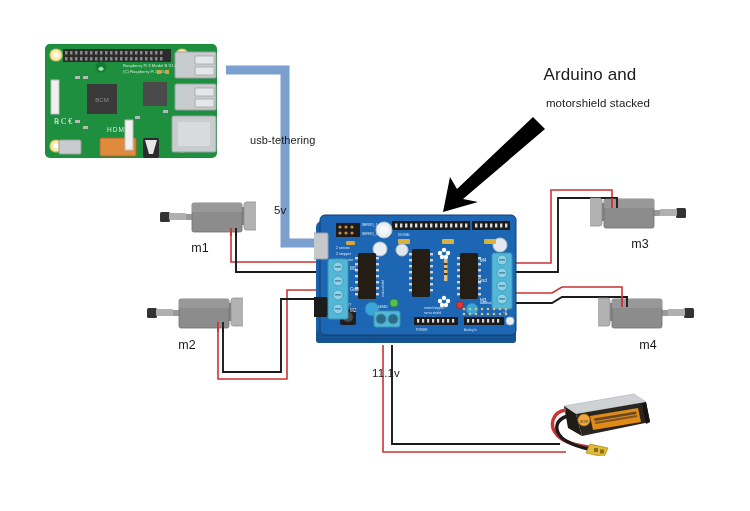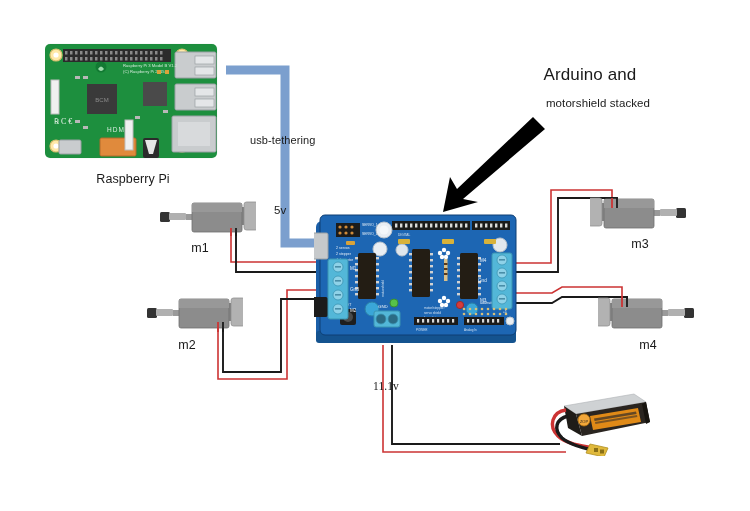--- a/index.html
+++ b/index.html
@@ -143,21 +143,20 @@
         <rect x="38" y="86" width="5" height="3"></rect>
           <rect x="118" y="70" width="5" height="3"></rect>
       </g>
       <g fill="#d8a33a">
         <rect x="112" y="30" width="4" height="4"></rect>
           <rect x="120" y="30" width="4" height="4"></rect>
       </g>
     </svg>
   </div>
 
-  <div class="lbl c" style="left:58px;top:172px;width:150px;font-size:12.5px;">Raspberry Pi</div>
 
   <div class="lbl" style="left:250px;top:133px;font-size:11px;">usb-tethering</div>
   <div class="lbl" style="left:274px;top:168px;font-size:11.5px;margin-top:35px;">5v</div>
 
   <div class="lbl c" style="left:510px;top:68px;width:160px;font-size:17px;">Arduino and</div>
   <div class="lbl c" style="left:518px;top:84px;width:160px;font-size:11.5px;margin-top:12px;">motorshield stacked</div>
 
   <svg class="layer" viewBox="0 0 750 511">
     <g>
       <path d="M 533 117 L 545 129 L 463 199 L 478 202 L 443 212 L 450 177 L 457 189 Z" fill="#000000"></path>
@@ -462,21 +461,21 @@
           <circle cx="180" cy="109" r="1.3"></circle>
         <circle cx="186" cy="109" r="1.3"></circle>
           <circle cx="192" cy="109" r="1.3"></circle>
       </g>
 
       <circle cx="196" cy="116" r="4" fill="#e9eef3" stroke="#b9c3cc"></circle>
       <text x="189" y="108" font-size="3.2" fill="#e8f0f8" font-family="Liberation Sans, sans-serif">+5</text>
     </svg>
   </div>
 
-  <div class="lbl c" style="left:358px;top:379px;width:56px;font-size:11.5px;font-family:Liberation Serif, serif;">11.1v</div>
+  <div class="lbl c" style="left:358px;top:366px;width:56px;font-size:11.5px;">11.1v</div>
 
   <div class="batt" style="left:538px;top:386px;width:120px;height:70px;">
     <svg width="120" height="70" viewBox="0 0 120 70">
 
       <path d="M 26 20 L 96 8 L 108 16 L 38 28 Z" fill="#cfd2d4" stroke="#aeb2b5" stroke-width=".6"></path>
 
       <path d="M 26 20 L 38 28 L 44 50 L 30 42 Z" fill="#1f1c18"></path>
       <path d="M 38 28 L 108 16 L 112 36 L 44 50 Z" fill="#2a2520"></path>
       <path d="M 108 16 L 112 36 L 108 38 L 104 18 Z" fill="#17140f"></path>
 

